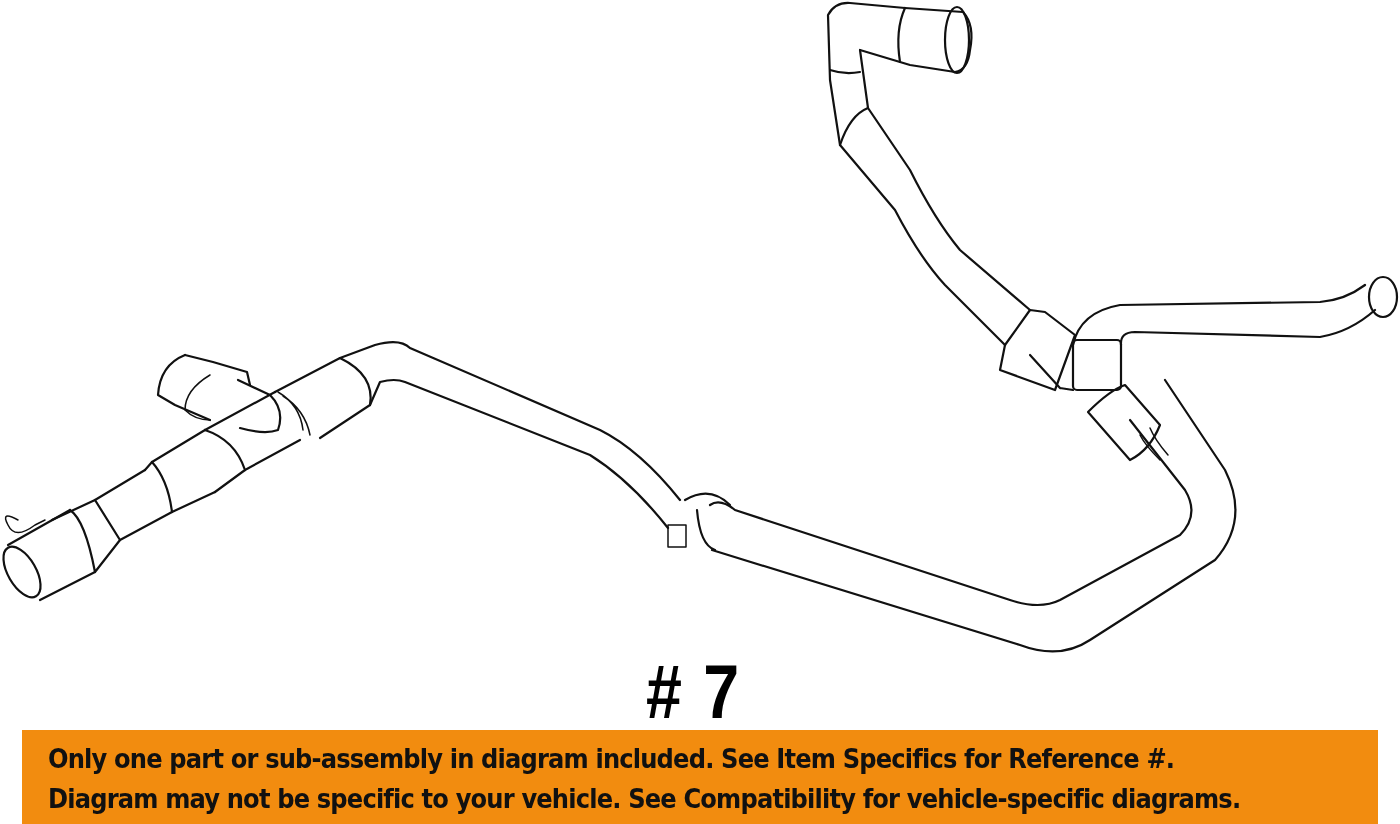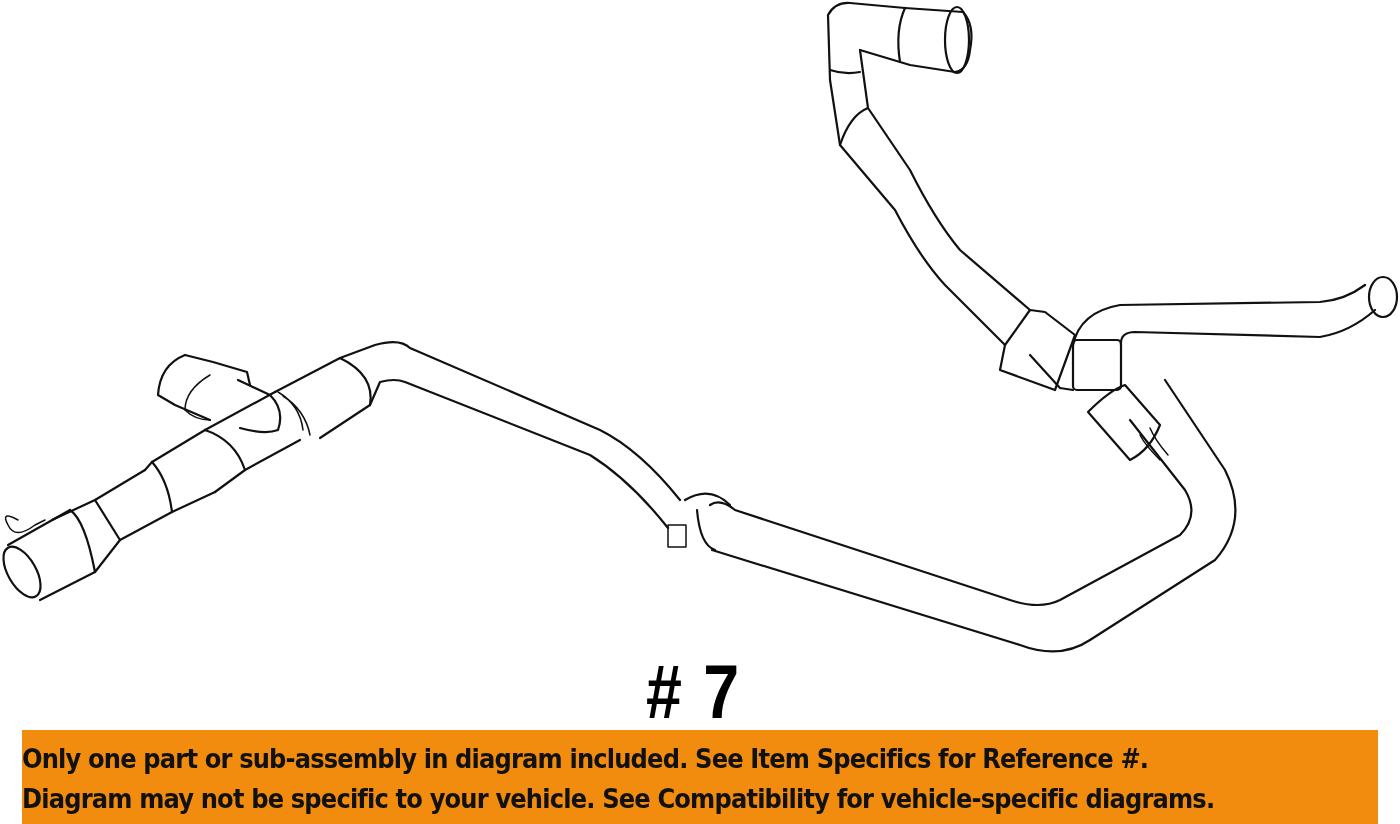--- a/index.html
+++ b/index.html
@@ -2,21 +2,21 @@
 <html style="--banner: #f28c0f;"><head>
 <meta charset="utf-8">
 <style>
   html, body { margin: 0; padding: 0; background: #ffffff; }
   body { width: 1400px; height: 824px; position: relative; overflow: hidden; font-family: "Liberation Sans", sans-serif; }
   .diagram { position: absolute; left: 0; top: 0; width: 1400px; height: 730px; }
   .diagram svg { width: 1400px; height: 730px; display: block; }
   .diagram path, .diagram ellipse, .diagram line, .diagram rect { fill: none; stroke: #111; stroke-width: 2.2; stroke-linejoin: round; stroke-linecap: round; }
   .diagram .thin { stroke-width: 1.5; }
   .ref-label { position: absolute; left: 646px; top: 652px; width: 110px; font-family: "Liberation Sans", sans-serif; font-weight: bold; font-size: 76px; line-height: 80px; color: #000; letter-spacing: 2px; transform: scaleX(0.85); transform-origin: left top; white-space: nowrap; }
-  .notice { position: absolute; left: 22px; top: 730px; width: 1356px; height: 94px; background: var(--banner, #f28c0f); box-sizing: border-box; padding: 9px 0 0 0; }
+  .notice { position: absolute; left: 22px; top: 730px; width: 1356px; height: 94px; background: var(--banner, #f28c0f); box-sizing: border-box; padding: 9px 0 0 26px; }
   .notice-line { font-family: "DejaVu Sans", sans-serif; font-weight: bold; font-size: 26px; line-height: 40px; color: #111; white-space: nowrap; letter-spacing: -0.9px; transform: scaleX(0.93); transform-origin: left center; }
 </style>
 </head>
 <body>
 
 <div class="diagram">
   <svg viewBox="0 0 1400 730" xmlns="http://www.w3.org/2000/svg">
 
     <ellipse cx="22" cy="572" rx="14" ry="28" transform="rotate(-30 22 572)"></ellipse>
     <path d="M8 545 L70 510 M40 600 L95 572"></path>

